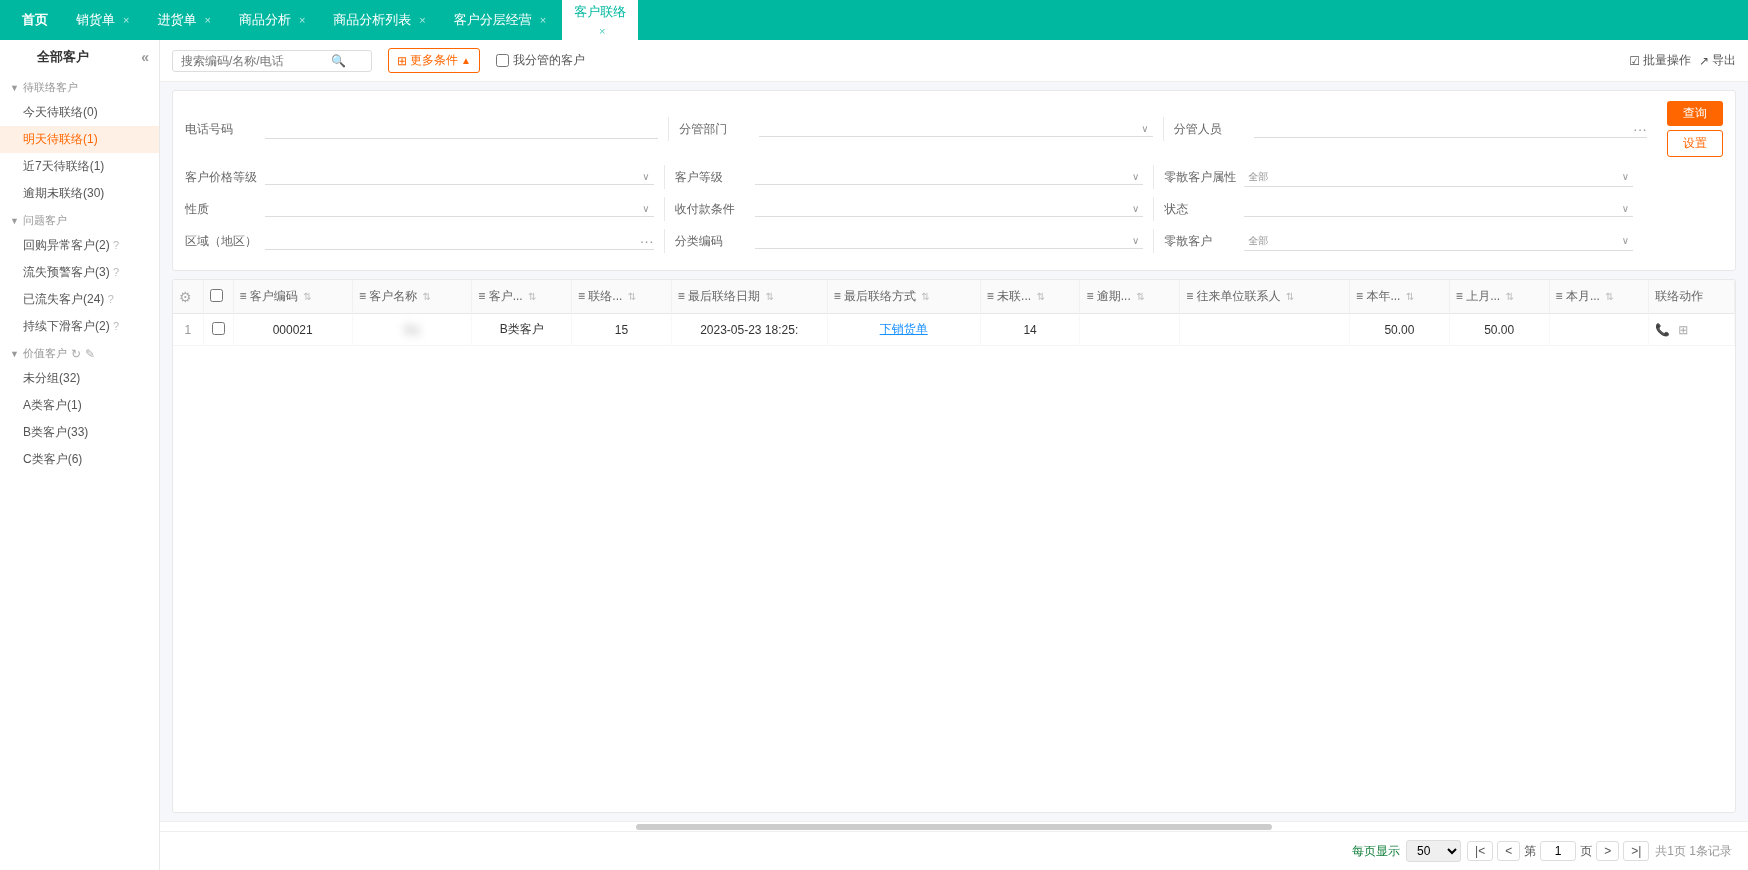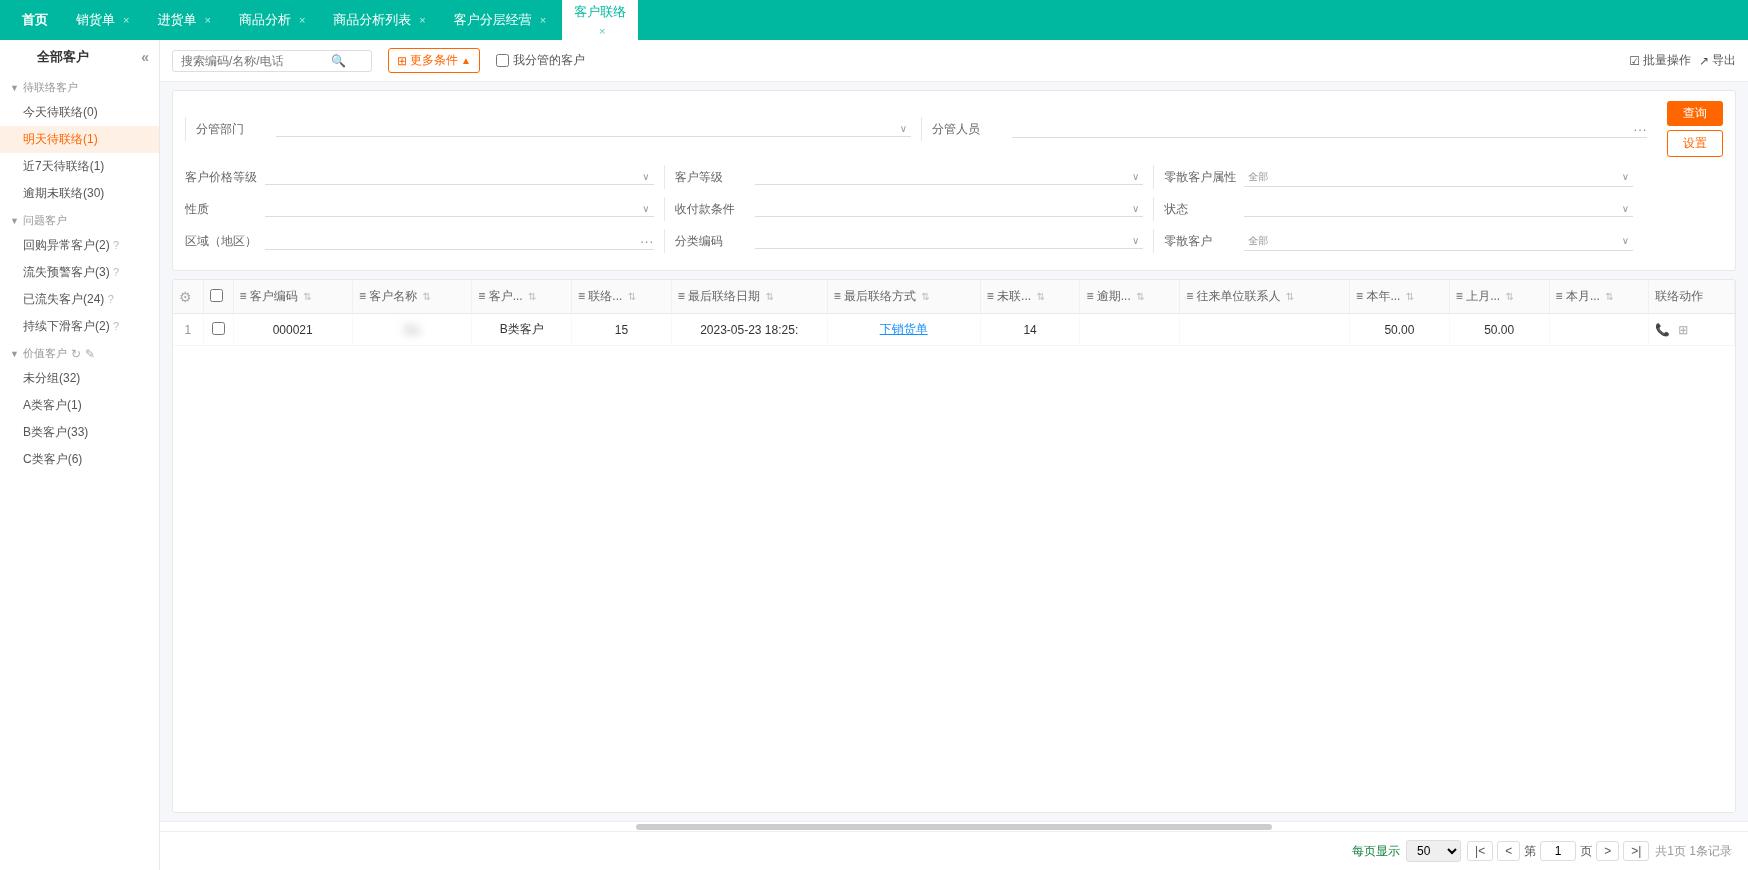--- a/index.html
+++ b/index.html
@@ -175,20 +175,24 @@
         <div class="export-btn">
           <span>↗</span>
           <span>导出</span>
         </div>
       </div>
     </div>
 
     <div class="filter-panel">
 
       <div class="filter-row">
+        <div class="filter-field">
+          <span class="filter-label">电话号码</span>
+          <input class="filter-input" style="">
+        </div>
         <div class="filter-divider"></div>
         <div class="filter-field">
           <span class="filter-label">分管部门</span>
           <div class="filter-select">
             <span></span>
               <span>∨</span>
           </div>
         </div>
         <div class="filter-divider"></div>
         <div class="filter-field">

